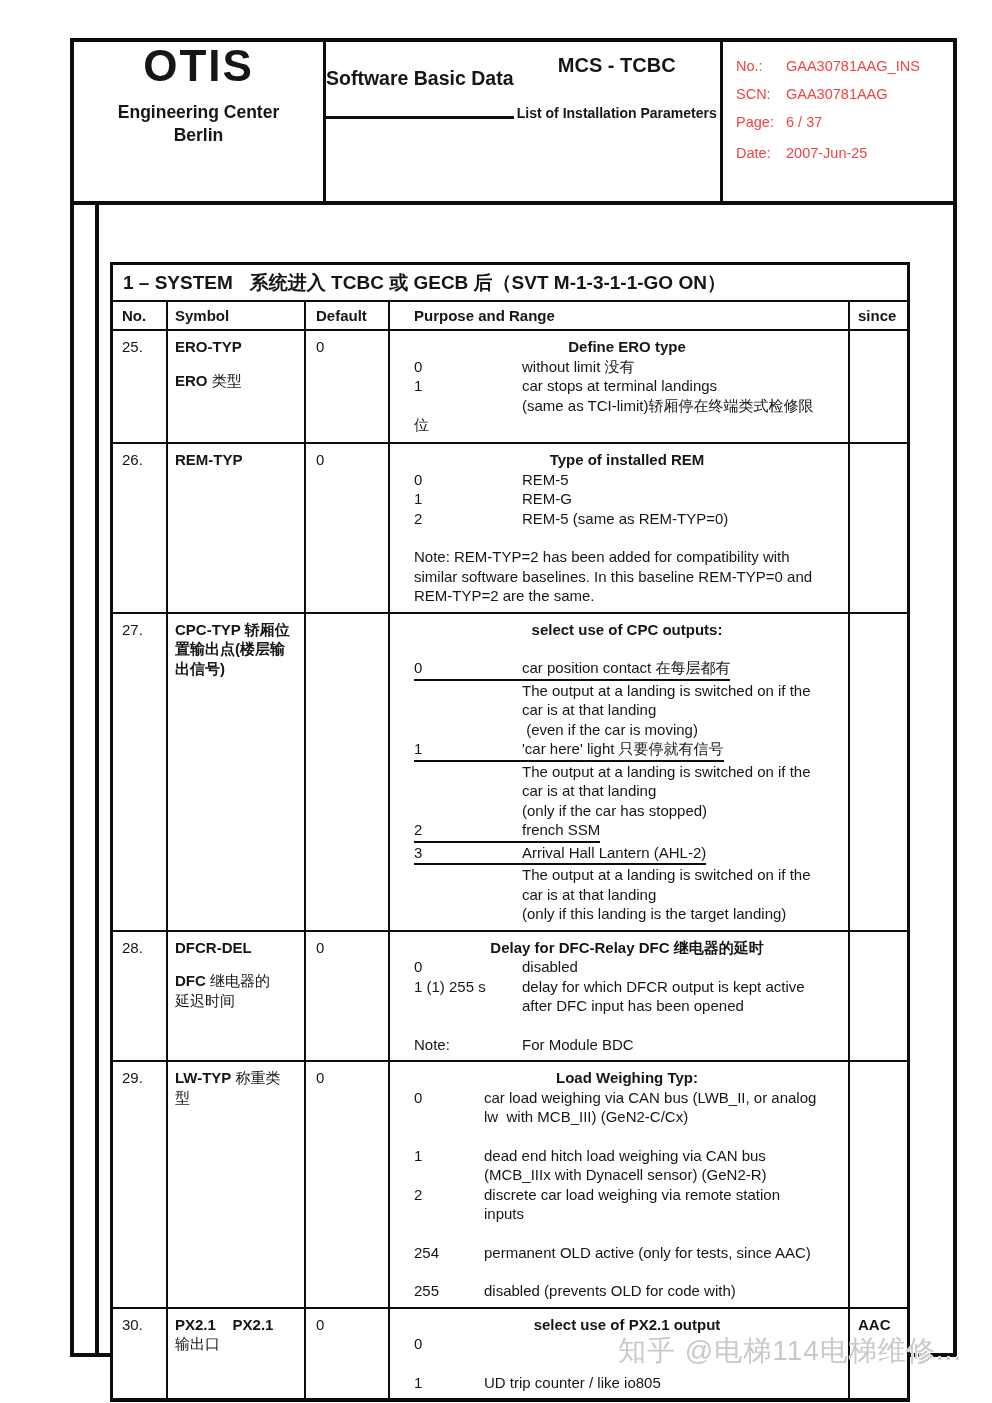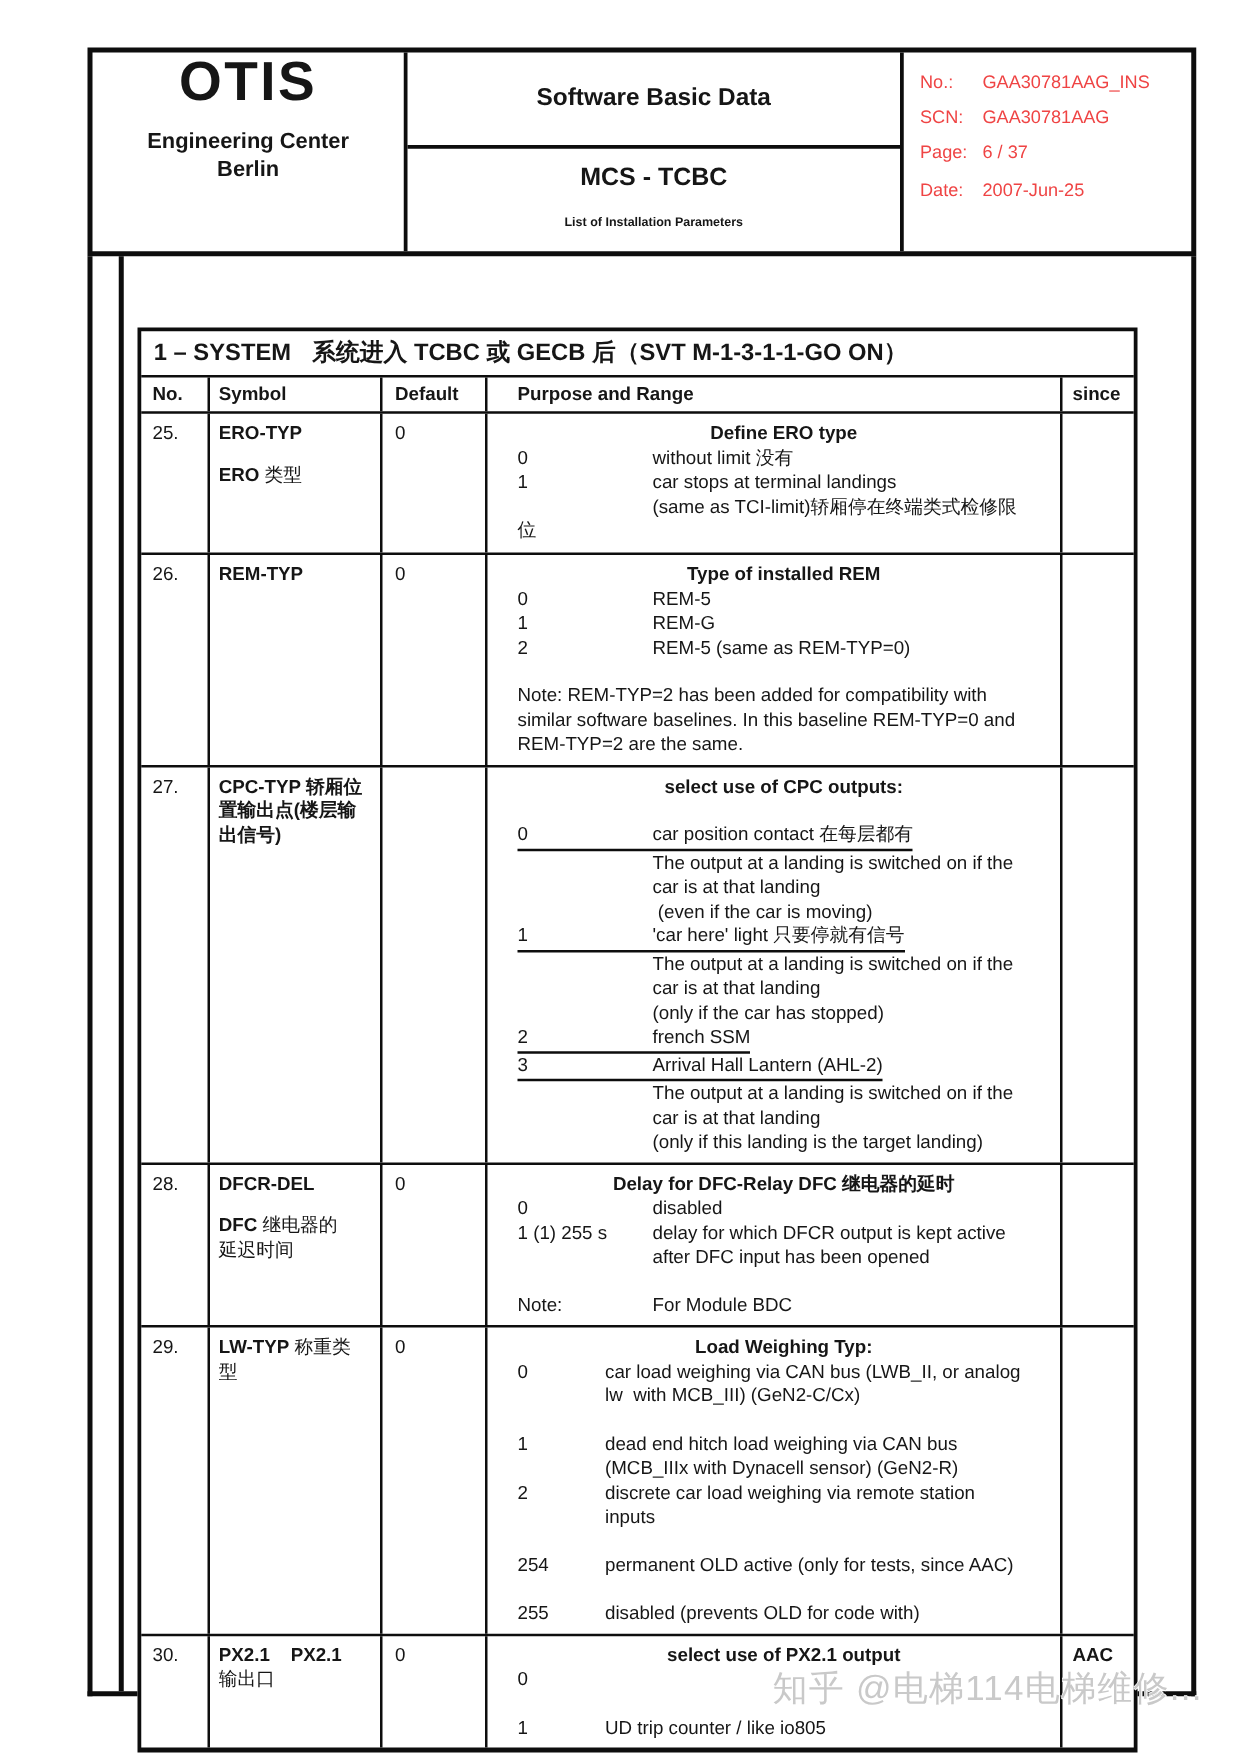--- a/index.html
+++ b/index.html
@@ -12,26 +12,26 @@
   .page { position:absolute; inset:0; background:#fff; }
 
   
   .hdr {
     position:absolute; left:70px; top:38px; width:887px; height:167px;
     border:4px solid #0d0d0d; display:flex; background:#fff;
   }
   .hdr-col1 { flex:0 0 252px; border-right:3px solid #0d0d0d; text-align:center; }
   .otis { margin-top:14px; font-size:44px; font-weight:bold; letter-spacing:2px; }
   .dept { margin-top:25px; font-size:17.5px; font-weight:bold; white-space:pre-line; line-height:23px; }
-  .hdr-col2 { flex:0 0 397px; border-right:3px solid #0d0d0d; display:flex; flex-direction:column; }
+  .hdr-col2 { flex:0 0 397px; border-right:3px solid #0d0d0d; display:flex; flex-direction:row; }
   .hdr-top { height:77px; border-bottom:3px solid #0d0d0d; display:flex; align-items:center; justify-content:center; }
   .doc-title { font-size:19.5px; font-weight:bold; }
   .hdr-bot { flex:1; text-align:center; padding-top:14px; }
   .product { font-size:20px; font-weight:bold; }
-  .subtitle { margin-top:16px; font-size:10px; font-weight:bold; }
+  .subtitle { margin-top:28px; font-size:14px; font-weight:bold; }
   .hdr-col3 { flex:1; padding:15px 0 0 13px; color:#ef4444; }
   .meta-line { font-size:14.5px; margin-bottom:8.5px; white-space:nowrap; }
   .meta-label { display:inline-block; width:50px; }
   .meta-date { margin-top:11px; }
 
   
   .frame {
     position:absolute; left:70px; top:205px; width:887px; height:1152px;
     border-left:4px solid #0d0d0d; border-right:4px solid #0d0d0d; border-bottom:4px solid #0d0d0d;
   }

